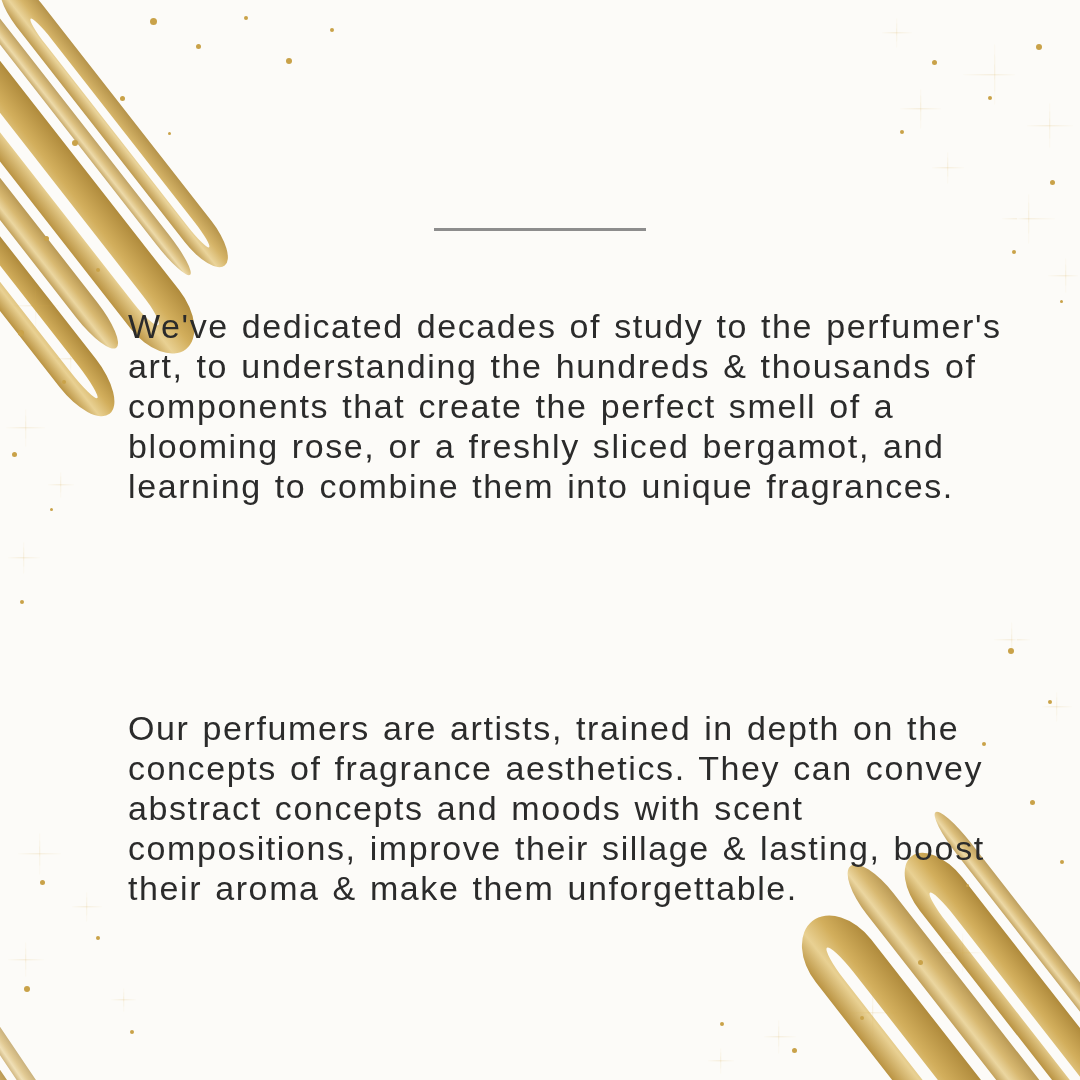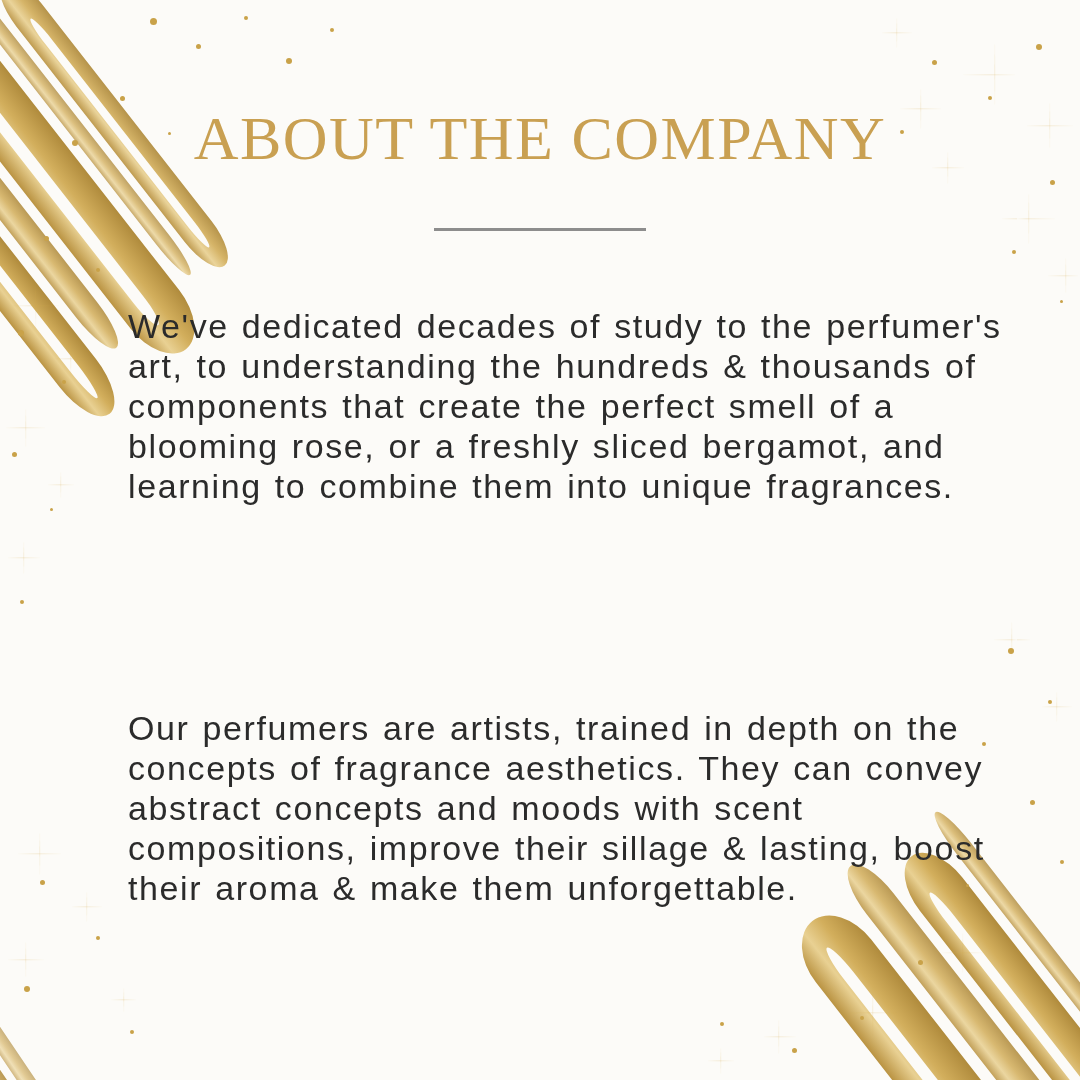--- a/index.html
+++ b/index.html
@@ -332,21 +332,20 @@
         <b></b>
       </div>
     <div class="sparkle" style="left:706px;top:1046px;width:30px;height:30px;">
         <i></i>
         <b></b>
       </div>
   </div>
 
   <div class="content">
 
-    <div class="title">ABOUT THE COMPANY</div>
 
     <div class="rule"></div>
 
     <div class="body-text para1">We've dedicated decades of study to the perfumer's art, to understanding the hundreds &amp; thousands of components that create the perfect smell of a blooming rose, or a freshly sliced bergamot, and learning to combine them into unique fragrances.</div>
 
     <div class="body-text para2">Our perfumers are artists, trained in depth on the concepts of fragrance aesthetics. They can convey abstract concepts and moods with scent compositions, improve their sillage &amp; lasting, boost their aroma &amp; make them unforgettable.</div>
 
   </div>
 </div>
 

